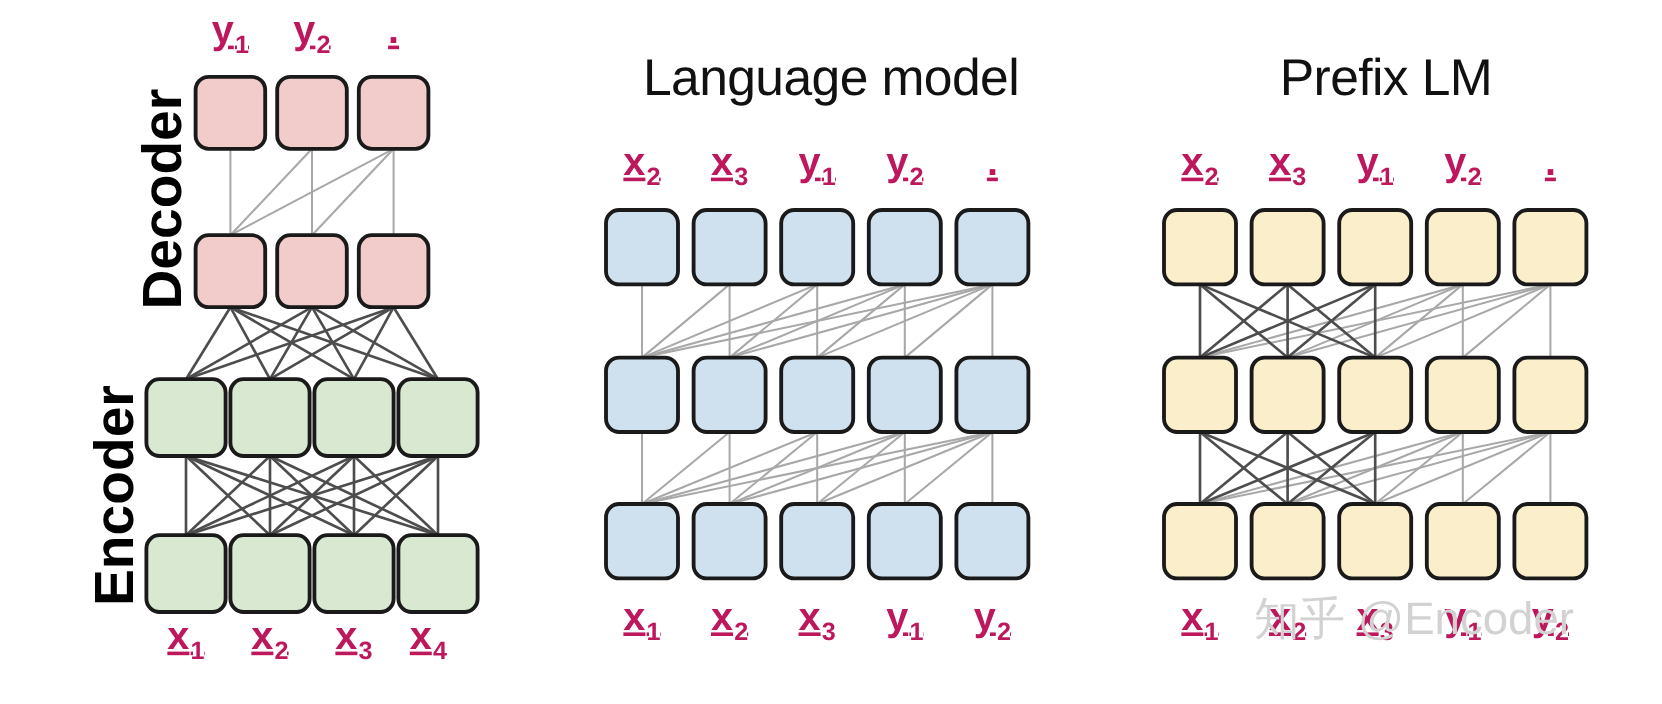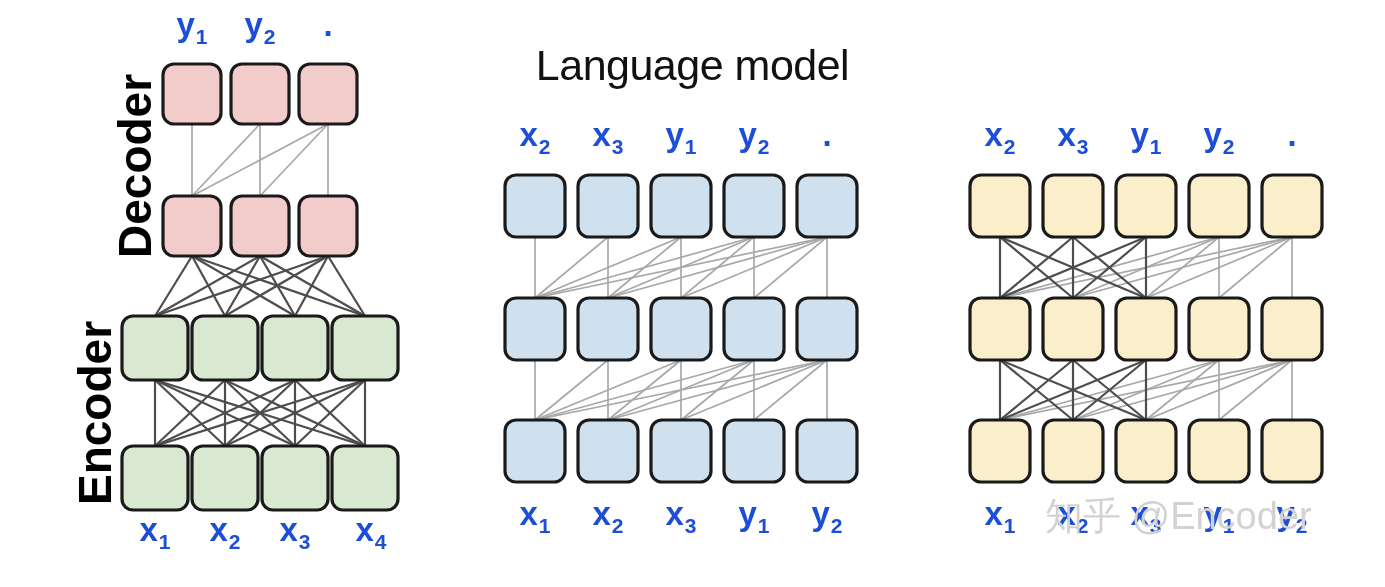--- a/index.html
+++ b/index.html
@@ -20,22 +20,23 @@
     text-align:center;font-size:43px;font-weight:400;
     letter-spacing:-0.5px;line-height:1;color:#111;
     white-space:nowrap;
   }
 
   
   .canvas{position:absolute;top:0;left:0;width:100%;height:587px;}
 
   .tok{
     position:absolute;font-size:33px;font-weight:700;
-    color:#1d4ed8;white-space:nowrap;text-align:center;
+    color:#be185d;white-space:nowrap;text-align:center;
     line-height:1;
+    text-decoration:underline;
   }
   .tok sub{font-size:21px;font-weight:700;vertical-align:-0.38em;margin-left:1px;}
   .tok.dot{font-size:33px;font-weight:700;}
 
   .side-label{
     position:absolute;font-size:46px;font-weight:700;color:#000;
     white-space:nowrap;transform-origin:0 0;
     transform:rotate(-90deg);line-height:1;
   }
 
@@ -103,21 +104,21 @@
         <rect x="192" y="446" width="66" height="64" rx="11" ry="11" fill="#d9e8d0" stroke="#1a1a1a" stroke-width="3.2"></rect>
         <rect x="262" y="446" width="66" height="64" rx="11" ry="11" fill="#d9e8d0" stroke="#1a1a1a" stroke-width="3.2"></rect>
         <rect x="332" y="446" width="66" height="64" rx="11" ry="11" fill="#d9e8d0" stroke="#1a1a1a" stroke-width="3.2"></rect>
       </svg>
   <div class="tok" style="left: 152px; top: 8px; width: 80px;">y<sub>1</sub></div>
       <div class="tok" style="left: 220px; top: 8px; width: 80px;">y<sub>2</sub></div>
       <div class="tok dot" style="left: 288px; top: 8px; width: 80px;">.</div>
       <div class="tok" style="left: 115px; top: 513px; width: 80px;">x<sub>1</sub></div>
       <div class="tok" style="left: 185px; top: 513px; width: 80px;">x<sub>2</sub></div>
       <div class="tok" style="left: 255px; top: 513px; width: 80px;">x<sub>3</sub></div>
-      <div class="tok" style="left: 331px; top: 513px; width: 80px;">x<sub>4</sub></div>
+      <div class="tok" style="left: 317px; top: 513px; width: 80px;">x<sub>4</sub></div>
       <div class="side-label" style="left: 112px; top: 258px;">Decoder</div>
       <div class="side-label" style="left: 72px; top: 505px;">Encoder</div>
     </div>
 
   <div class="panel" id="panel-language-model">
     <div class="panel-title">Language model</div>
     <svg class="canvas" id="svg-lm" viewBox="0 0 465 587">
         <line x1="367" y1="298" x2="367" y2="237" stroke="#a8a8a8" stroke-width="1.7"></line>
         <line x1="294" y1="298" x2="367" y2="237" stroke="#a8a8a8" stroke-width="1.7"></line>
         <line x1="221" y1="298" x2="367" y2="237" stroke="#a8a8a8" stroke-width="1.7"></line>
@@ -170,20 +171,21 @@
       <div class="tok" style="left: 254px; top: 118px; width: 80px;">y<sub>2</sub></div>
       <div class="tok dot" style="left: 327px; top: 118px; width: 80px;">.</div>
       <div class="tok" style="left: 35px; top: 497px; width: 80px;">x<sub>1</sub></div>
       <div class="tok" style="left: 108px; top: 497px; width: 80px;">x<sub>2</sub></div>
       <div class="tok" style="left: 181px; top: 497px; width: 80px;">x<sub>3</sub></div>
       <div class="tok" style="left: 254px; top: 497px; width: 80px;">y<sub>1</sub></div>
       <div class="tok" style="left: 327px; top: 497px; width: 80px;">y<sub>2</sub></div>
     </div>
 
   <div class="panel" id="panel-prefix-lm">
+    <div class="panel-title">Prefix LM</div>
     <svg class="canvas" id="svg-plm" viewBox="0 0 460 587">
         <line x1="367" y1="298" x2="367" y2="237" stroke="#a8a8a8" stroke-width="1.7"></line>
         <line x1="294" y1="298" x2="367" y2="237" stroke="#a8a8a8" stroke-width="1.7"></line>
         <line x1="221" y1="298" x2="367" y2="237" stroke="#a8a8a8" stroke-width="1.7"></line>
         <line x1="148" y1="298" x2="367" y2="237" stroke="#a8a8a8" stroke-width="1.7"></line>
         <line x1="75" y1="298" x2="367" y2="237" stroke="#a8a8a8" stroke-width="1.7"></line>
         <line x1="294" y1="298" x2="294" y2="237" stroke="#a8a8a8" stroke-width="1.7"></line>
         <line x1="221" y1="298" x2="294" y2="237" stroke="#a8a8a8" stroke-width="1.7"></line>
         <line x1="148" y1="298" x2="294" y2="237" stroke="#a8a8a8" stroke-width="1.7"></line>
         <line x1="75" y1="298" x2="294" y2="237" stroke="#a8a8a8" stroke-width="1.7"></line>

